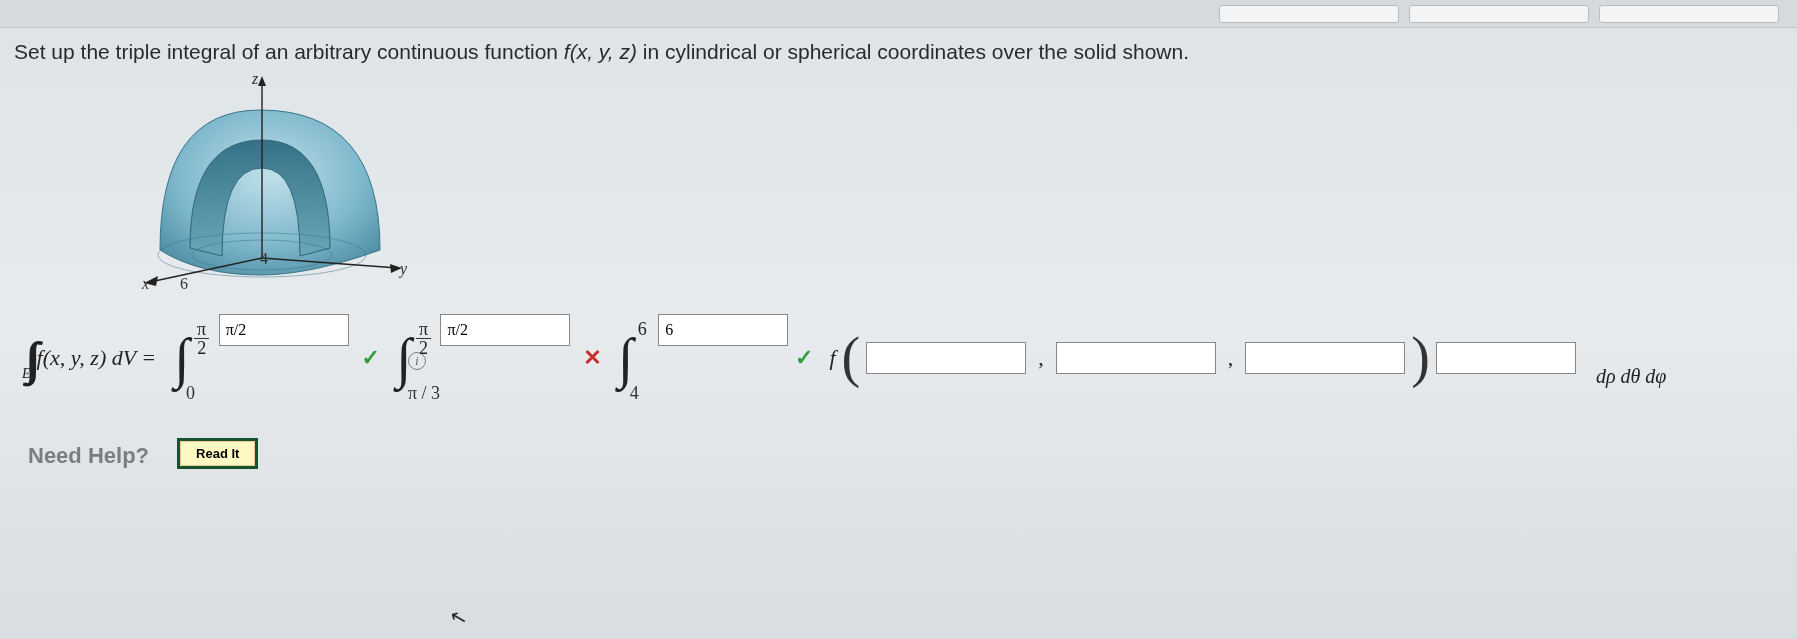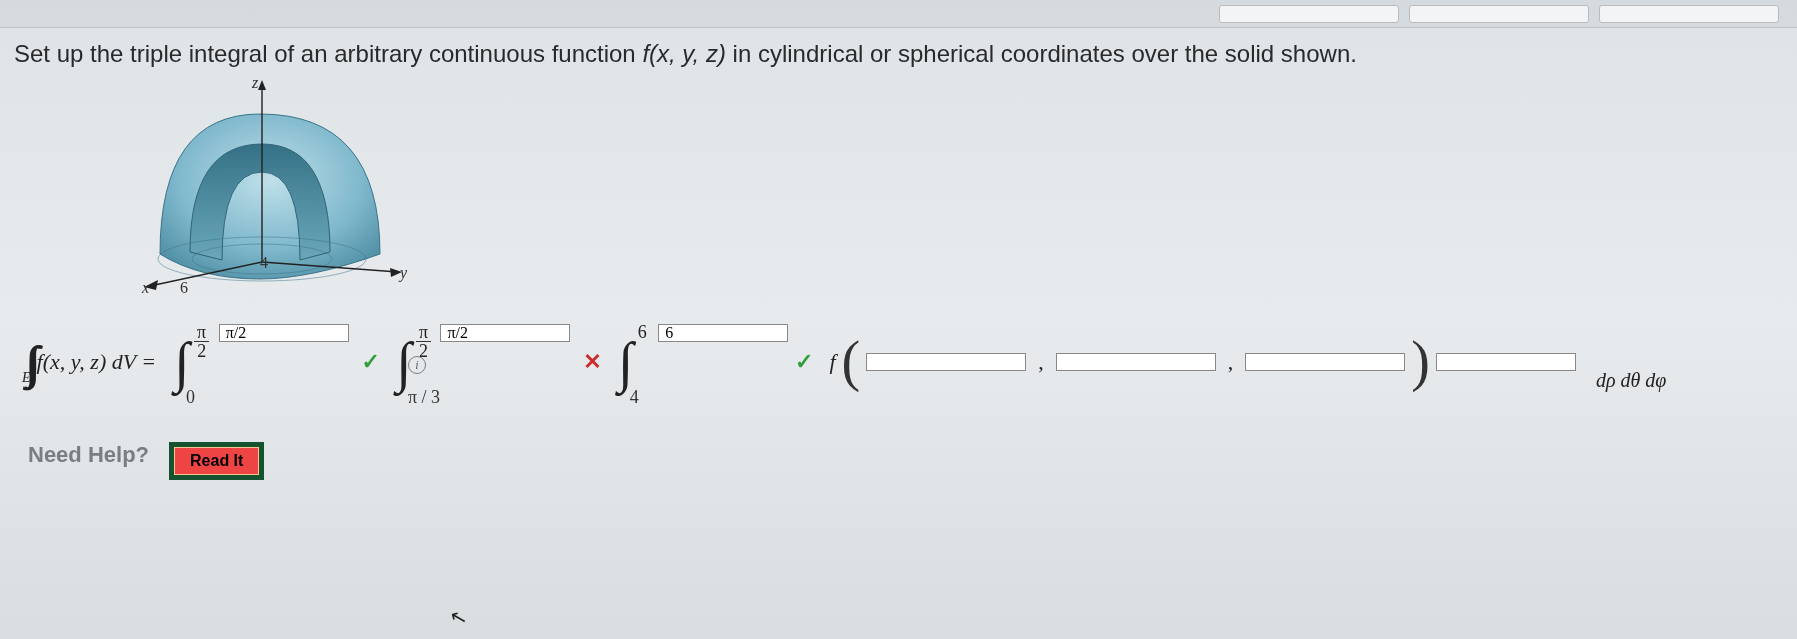--- a/index.html
+++ b/index.html
@@ -21,21 +21,21 @@
     justify-content:flex-end;
     gap:10px;
     padding-right:18px;
     align-items:center;
   }
   .top-box {
     width:180px;height:18px;border:1px solid #bbb;background:#f2f4f5;border-radius:3px;
   }
   .question {
     padding: 12px 14px 6px 14px;
-    font-size: 24px;
+    font-size: 21px;
     color: #2a2a2a;
   }
   .question i { font-style: italic; }
   .figure-area {
     position: relative;
     margin-left: 130px;
     width: 320px;
     height: 230px;
   }
   .figure-area svg { position:absolute; top:0; left:0; }
@@ -102,21 +102,21 @@
   }
   .int-lower {
     position:absolute;
     bottom:-24px;
     left:14px;
     font-size:18px;
     color:#333;
   }
   .ans-box {
     width:150px;
-    height:18px;
+    height:32px;
     border:1px solid #888;
     background:#fff;
     font-size:16px;
     padding:2px 6px;
     font-family:"Times New Roman",serif;
   }
   .ans-box.wide { width:160px; }
   .frac {
     display:inline-flex;
     flex-direction:column;
@@ -150,35 +150,35 @@
   .comma { font-size:22px; margin:0 6px; }
   .tail {
     font-style: italic;
     margin-left:14px;
     font-size:20px;
     margin-top:37px;
   }
   .help-row {
     margin: 50px 0 0 28px;
     display:flex;
-    align-items:flex-start;
-    gap:20px;
+    align-items:flex-end;
+    gap:28px;
   }
   .help-label {
     font-size:22px;
     color:#7b7e80;
     font-weight:bold;
   }
   .read-it {
-    background:#ef4444;
-    border:5px solid #14532d;
+    background:#fef9c3;
+    border:3px solid #14532d;
     box-shadow: inset 0 0 0 1px #f0c890;
     color:#000;
     font-weight:bold;
-    font-size:16px;
+    font-size:13px;
     padding:5px 16px;
     cursor:pointer;
   }
   .cursor-ptr {
     position:absolute;
     left:450px;
     top:605px;
     font-size:20px;
     color:#222;
     transform:rotate(-15deg);

